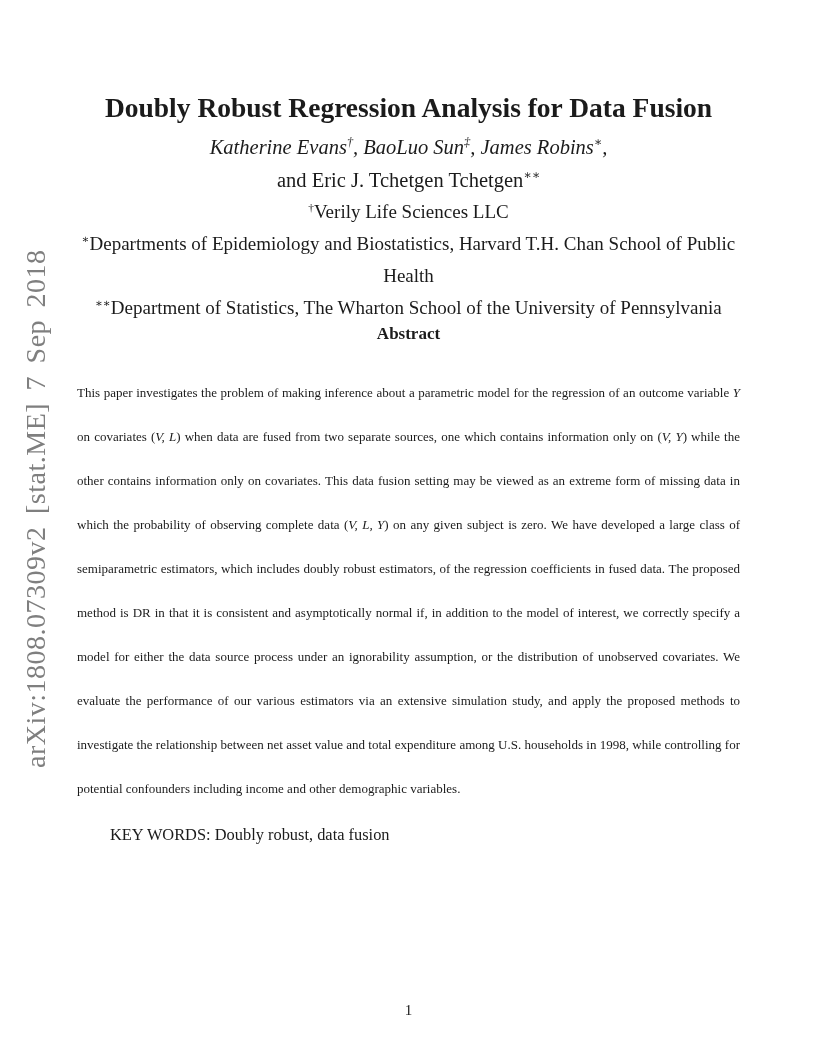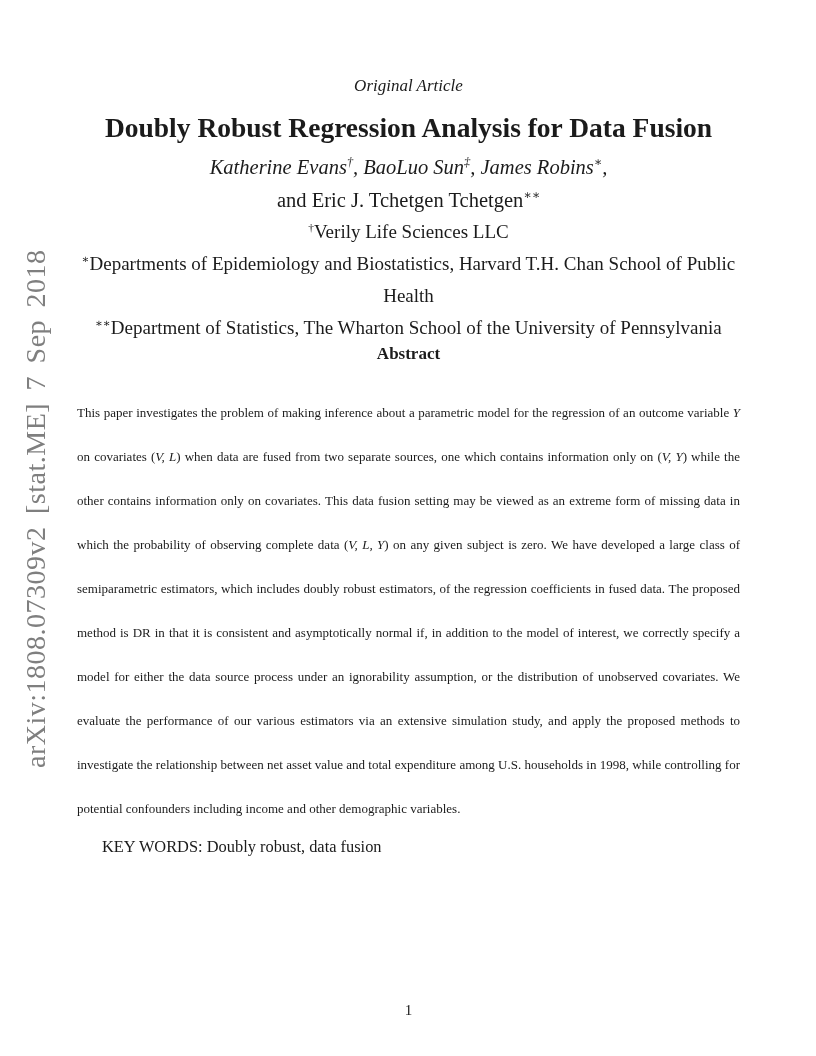--- a/index.html
+++ b/index.html
@@ -52,21 +52,21 @@
   .abstract-text {
     text-align: justify;
     font-size: 13px;
     line-height: 44px;
     margin: 27px 0 0 0;
   }
   .keywords-line {
     text-align: left;
     font-size: 16.4px;
     line-height: 31.8px;
-    margin: 0;
+    margin: 8px;
     text-indent: 25px;
   }
   .page-number {
     position: absolute;
     left: 77px;
     bottom: 37px;
     width: 663px;
     text-align: center;
     font-size: 15px;
   }
@@ -84,21 +84,20 @@
   i { font-style: italic; }
 </style>
 </head>
 <body>
 
 <div class="page">
 
   <div class="arxiv-watermark" style="color: rgb(127, 127, 127);">arXiv:1808.07309v2  [stat.ME]  7 Sep 2018</div>
 
   <div class="content">
-    <div class="orig-article">Original Article</div>
 
     <h1 class="paper-title">Doubly Robust Regression Analysis for Data Fusion</h1>
 
     <div class="author-line first"><span>Katherine Evans</span><sup>†</sup><span>, BaoLuo Sun</span><sup>‡</sup><span>, James Robins</span><sup>∗</sup><span>,</span></div>
 
     <div class="author-line"><span>and Eric J. Tchetgen Tchetgen</span><sup>∗∗</sup></div>
 
     <div class="affiliation"><sup>†</sup><span>Verily Life Sciences LLC</span></div>
 
 

